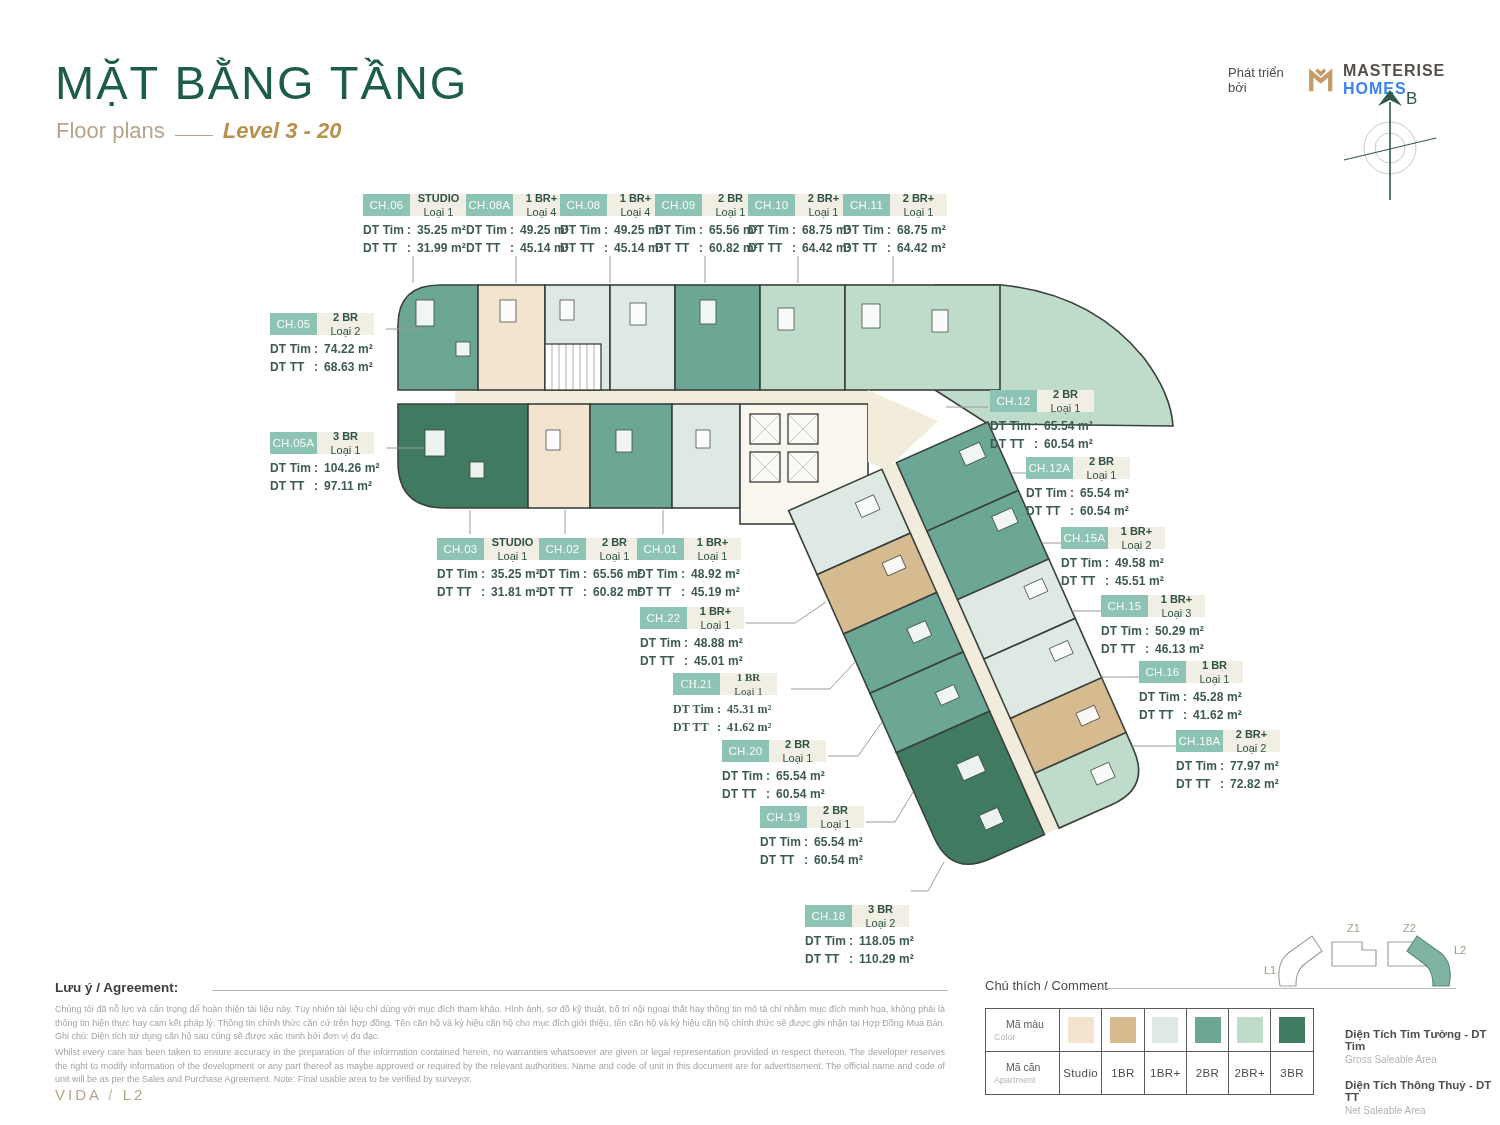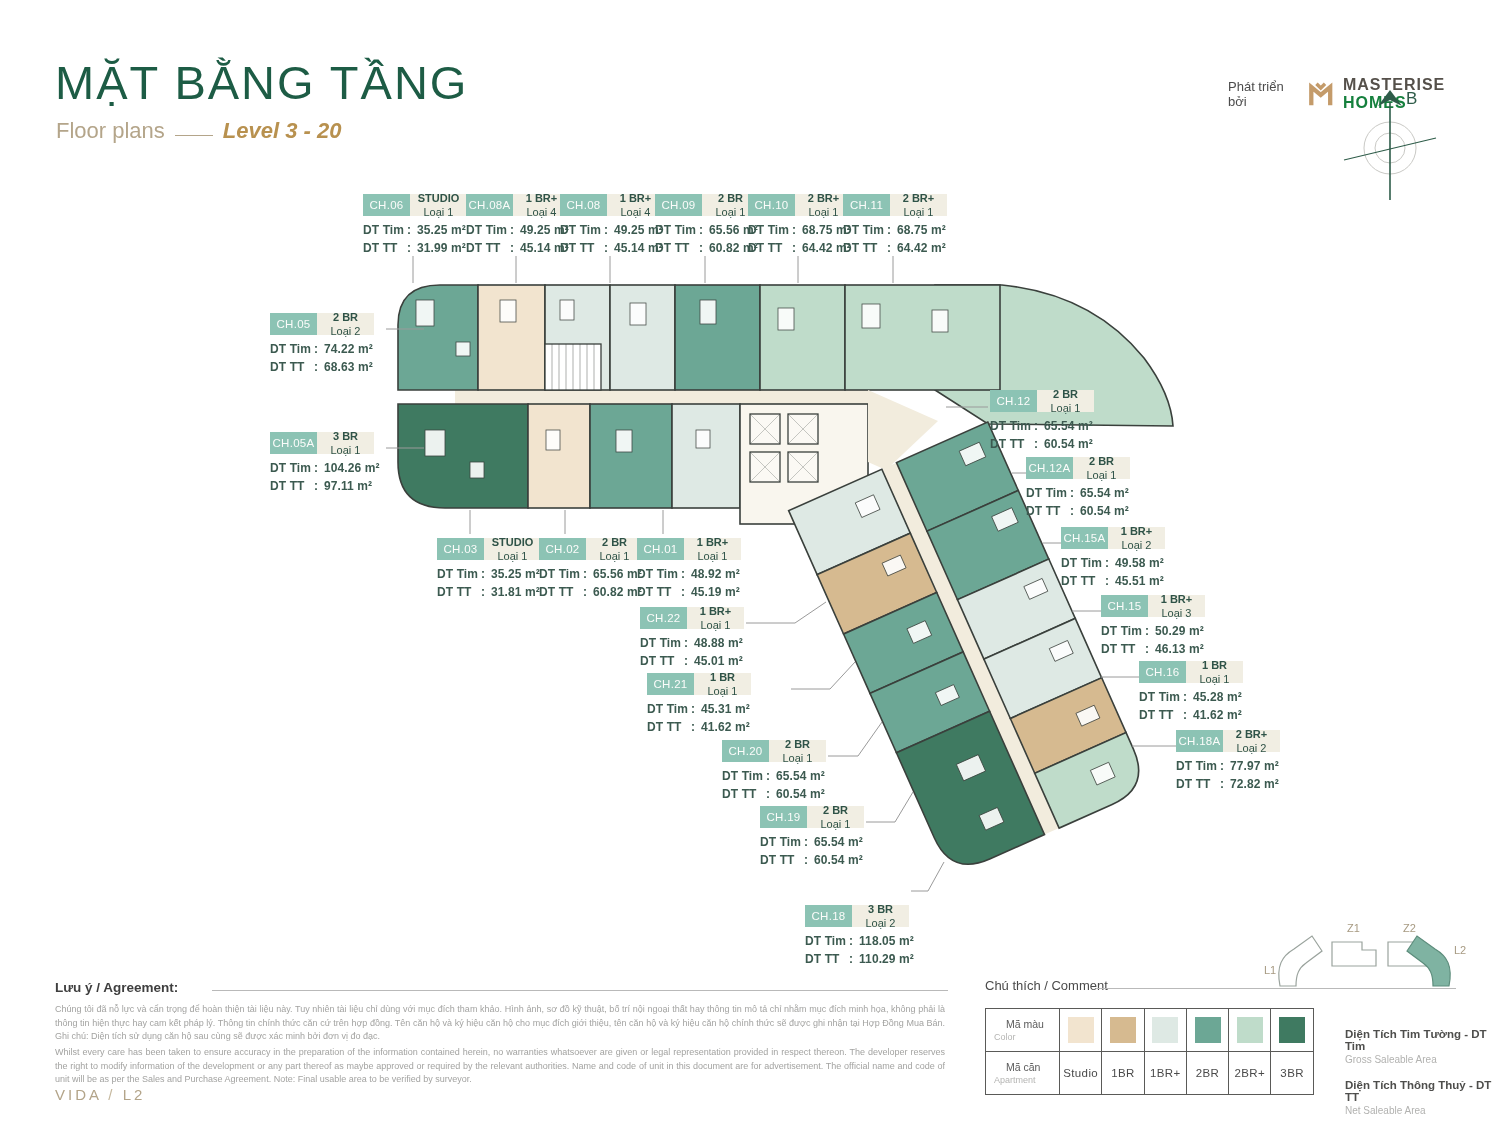--- a/index.html
+++ b/index.html
@@ -4,24 +4,24 @@
 <style>
   html,body{margin:0;padding:0;background:#ffffff;}
   .page{position:relative;width:1500px;height:1125px;background:#ffffff;overflow:hidden;
         font-family:"Liberation Sans",sans-serif;}
   
   .title{position:absolute;left:55px;top:55px;font-size:47px;letter-spacing:2px;
          color:#1d5c45;font-weight:500;}
   .subtitle{position:absolute;left:56px;top:118px;font-size:22px;color:#b4a58a;display:flex;align-items:center;gap:10px;}
   .subtitle .rule-sm{display:inline-block;width:38px;height:1px;background:#b4a58a;margin-top:8px;}
   .subtitle .level{color:#b8914f;font-weight:700;font-style:italic;}
-  .dev-credit{position:absolute;left:1228px;top:76px;display:flex;align-items:center;gap:8px;}
+  .dev-credit{position:absolute;left:1228px;top:62px;display:flex;align-items:center;gap:8px;}
   .dev-credit .prefix{font-size:13px;color:#4c4c4c;}
   .brand{font-size:16px;font-weight:700;letter-spacing:1px;color:#55504a;}
-  .brand .gold{color:#15803d;}
+  .brand .gold{color:#3b82f6;}
   
   .callout{position:absolute;width:130px;}
   .chip{display:flex;width:104px;height:22px;}
   .chip-id{width:47px;background:#8cc3b4;color:#fbfcfa;font-size:11.5px;display:flex;
            align-items:center;justify-content:center;letter-spacing:.3px;}
   .chip-meta{width:57px;background:#f1eee3;color:#2f5348;font-size:11px;line-height:1.3;
              display:flex;flex-direction:column;align-items:center;justify-content:center;}
   .chip-meta .t1{font-weight:700;}
   .areas{margin-top:5px;font-size:12px;color:#3c5a50;font-weight:600;letter-spacing:.1px;line-height:1.5;}
   .area-row{display:flex;}
@@ -458,21 +458,21 @@
         <span class="c">:</span>
         <span class="v">48.88 m²</span>
       </div>
       <div class="area-row">
         <span class="k">DT TT</span>
         <span class="c">:</span>
         <span class="v">45.01 m²</span>
       </div>
     </div>
   </div>
-      <div class="callout" style="left: 647px; top: 673px;">
+      <div class="callout" style="left: 673px; top: 673px; font-family: Liberation Serif, serif;">
     <div class="chip">
       <span class="chip-id">CH.21</span>
       <span class="chip-meta">
         <span class="t1">1 BR</span>
         <span class="t2">Loại 1</span>
       </span>
     </div>
     <div class="areas">
       <div class="area-row">
         <span class="k">DT Tim</span>

